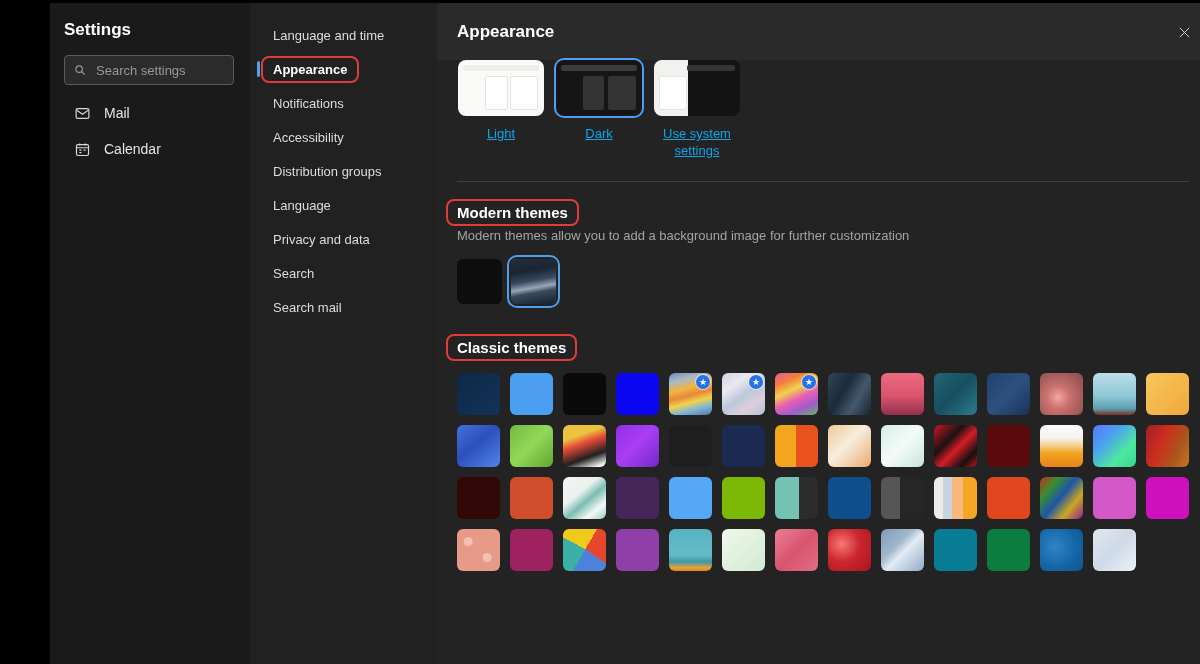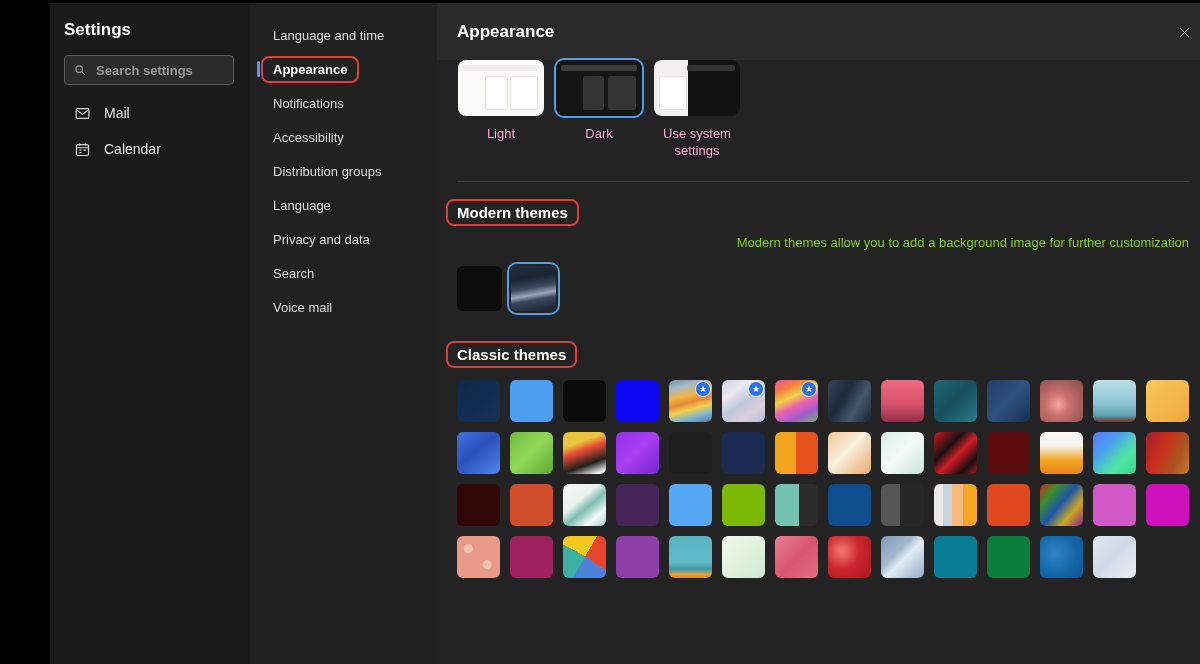--- a/index.html
+++ b/index.html
@@ -7,21 +7,21 @@
     font-family:"Liberation Sans", sans-serif;-webkit-font-smoothing:antialiased;}
   .app{position:absolute;top:3px;left:6px;right:0;bottom:0;display:flex;padding-left:44px;}
 
   
   .sidebar{width:200px;background:#1a1a1a;flex:none;position:relative;}
   .settings-title{margin:17px 0 0 14px;font-size:17px;font-weight:bold;color:#fff;}
   .search-box{margin:15px 16px 0 14px;height:28px;background:#2b2b2b;border:1px solid #5a5a5a;
     border-radius:4px;display:flex;align-items:center;padding:0 8px;gap:7px;}
   .search-box svg{flex:none;}
   .search-box input{flex:1;min-width:0;background:transparent;border:none;outline:none;
-    color:#22c55e;font-size:13px;font-family:"Liberation Sans",sans-serif;font-weight:bold;}
+    color:#22c55e;font-size:13px;font-family:"Liberation Sans",sans-serif;}
   .search-box input::placeholder{color:#989898;}
   .nav-list{margin-top:10px;}
   .nav-item{height:36px;display:flex;align-items:center;padding-left:24px;position:relative;
     font-size:14px;color:#e4e4e4;cursor:default;}
   .nav-item .icon{width:17px;height:17px;margin-right:13px;display:inline-flex;align-items:center;}
   .nav-item.annotated{padding-left:0;}
   .red-box{display:inline-flex;align-items:center;border:2px solid #e23b3c;border-radius:9px;
     padding:4px 13px 4px 15px;margin-left:6px;}
   .red-box .icon{margin-right:13px;}
   .sel-bar{position:absolute;left:2px;top:50%;transform:translateY(-50%);width:3px;height:16px;
@@ -57,30 +57,30 @@
   .mode-card .pb{position:absolute;top:16px;left:52px;right:6px;bottom:6px;border-radius:2px;}
   .mode-card.light{background:#fafaf8;}
   .mode-card.light .topbar{background:#efeeec;}
   .mode-card.light .pa,.mode-card.light .pb{background:#fff;border:1px solid #e6e4e1;}
   .mode-card.dark{background:#151515;}
   .mode-card.dark .topbar{background:#3b3b3b;}
   .mode-card.dark .pa,.mode-card.dark .pb{background:#343434;}
   .mode-card.system{background:linear-gradient(90deg,#f2f1ef 0 40%,#131313 40% 100%);}
   .mode-card.system .topbar{left:38%;background:#343434;}
   .mode-card.system .pa{left:5px;width:26px;background:#fff;border:1px solid #e6e4e1;}
-  .mode-label{margin-top:9px;text-align:center;font-size:13px;line-height:17px;color:#f9a8d4;}
+  .mode-label{margin-top:9px;text-align:center;font-size:13px;line-height:17px;color:#0ea5e9;text-decoration:underline;}
 
   .divider{border-top:1px solid #3e3e3e;margin-top:22px;}
 
   
   .anno-heading{display:inline-block;position:relative;left:-11px;font-size:15px;font-weight:bold;
     color:#fff;border:2px solid #e23b3c;border-radius:8px;padding:3px 9px;}
   .section-modern{margin-top:17px;}
   .section-classic{margin-top:30px;}
-  .modern-desc{margin-top:9px;font-size:13px;color:#84cc16;text-align:right;}
+  .modern-desc{margin-top:2px;font-size:13px;color:#a3a3a3;}
 
   .mswatch-row{display:flex;gap:9px;margin-top:16px;}
   .mswatch{width:45px;height:45px;border-radius:6px;flex:none;}
   .mswatch.selected{box-shadow:0 0 0 2px #232323,0 0 0 4px #4f9eed;}
 
   .classic-grid{display:grid;grid-template-columns:repeat(14,43px);gap:10px;margin-top:12px;}
   .cswatch{width:43px;height:42px;border-radius:6px;position:relative;}
   .badge{position:absolute;top:2px;right:2px;width:14px;height:14px;border-radius:50%;
     background:#2672ec;color:#fff;font-size:9px;line-height:14px;text-align:center;
     box-shadow:0 0 0 1px rgba(255,255,255,.55);}
@@ -152,21 +152,21 @@
         <div class="menu-item">
           <span class="mlabel">Language</span>
         </div>
         <div class="menu-item">
           <span class="mlabel">Privacy and data</span>
         </div>
         <div class="menu-item">
           <span class="mlabel">Search</span>
         </div>
         <div class="menu-item">
-          <span class="mlabel">Voice mail</span>
+          <span class="mlabel">Search mail</span>
         </div>
       </div>
 
     <div class="main">
       <div class="main-header">
         <span class="panel-title">Appearance</span>
         <span class="close-btn">
           <svg width="15" height="15" viewBox="0 0 24 24" fill="none" stroke="#cfcfcf" stroke-width="1.6" stroke-linecap="round">
             <path d="M5 5l14 14M19 5L5 19"></path>
           </svg>

